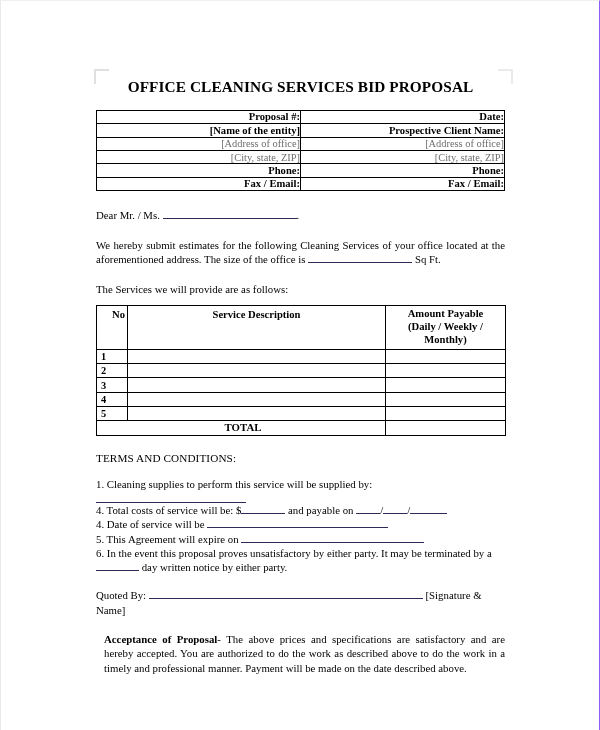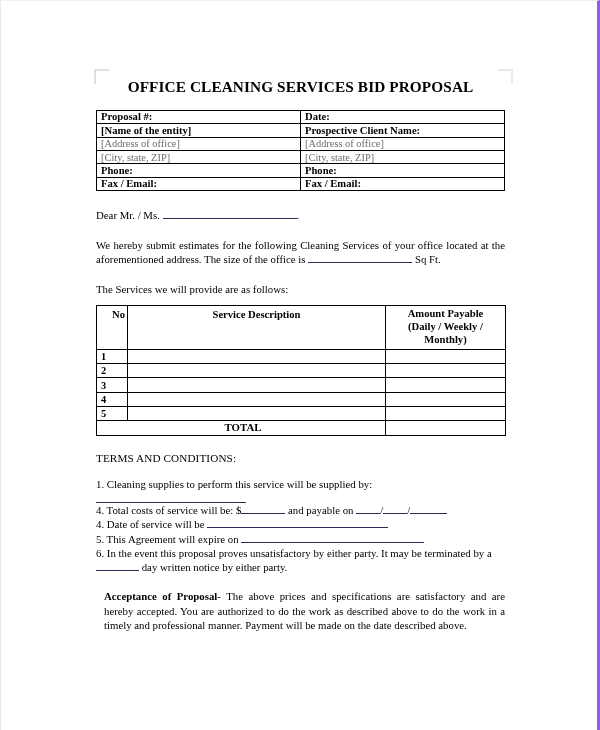--- a/index.html
+++ b/index.html
@@ -18,21 +18,21 @@
 
   
   #page-sheet {
     position: absolute;
     left: 0; top: 0;
     width: 600px; height: 730px;
     background: #ffffff;
     box-sizing: border-box;
     border-left: 1px solid #e9e9e9;
     border-top: 1px solid #f0f0f0;
-    border-right: 3px solid #8b5cf6;
+    border-right: 1px solid #8b5cf6;
   }
 
   
   .crop-mark {
     position: absolute;
     width: 13px; height: 13px;
     opacity: .30;
   }
   .crop-tl { left: 93px; top: 68px;  border-left: 2px solid #9a9a9a; border-top: 2px solid #9a9a9a; }
   .crop-tr { left: 497px; top: 68px; border-right: 2px solid #bdbdbd; border-top: 2px solid #bdbdbd; }
@@ -60,21 +60,21 @@
   table {
     border-collapse: collapse;
     width: 409px;
     table-layout: fixed;
   }
   table td, table th {
     border: 1px solid #000000;
     padding: 0 0 0 4px;
     font-size: 10.6px;
     font-weight: bold;
-    text-align: left;
+    text-align: right;
     vertical-align: middle;
     line-height: 1.06;
     height: 12.6px;
   }
 
   
   #party-table td { height: 12.4px; }
   #party-table td.placeholder-cell {
     font-weight: normal;
     color: #6d6d6d;
@@ -315,19 +315,24 @@
       </p>
 
       <p class="term-item term-6">
         <span>6. In the event this proposal proves unsatisfactory by either party. It may be terminated by a</span>
         <span class="fill-line fl-t6"></span>
         <span>day written notice by either party.</span>
       </p>
 
     </div>
 
+    <p class="quoted-block">
+      <span>Quoted By:</span>
+      <span class="fill-line fl-quoted"></span>
+      <span>[Signature &amp; Name]</span>
+    </p>
 
     <p class="acceptance-block">
       <b>Acceptance of Proposal</b><span>- The above prices and specifications are satisfactory and are hereby accepted. You are authorized to do the work as described above to do the work in a timely and professional manner. Payment will be made on the date described above.</span>
     </p>
 
   </div>
 </div>
 
 </body></html>

